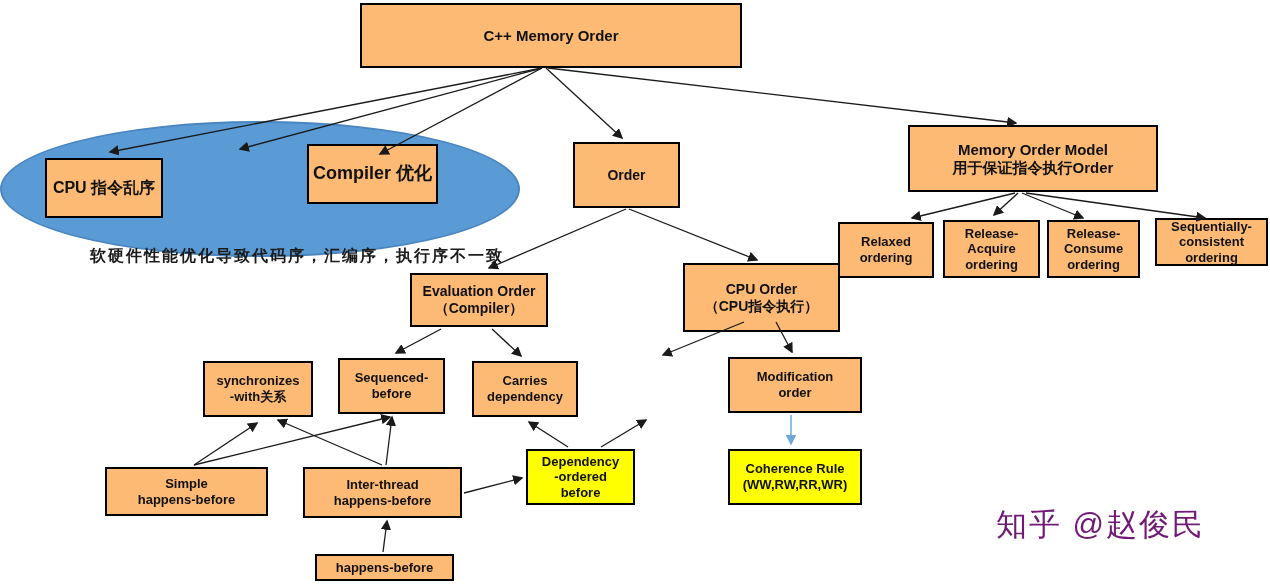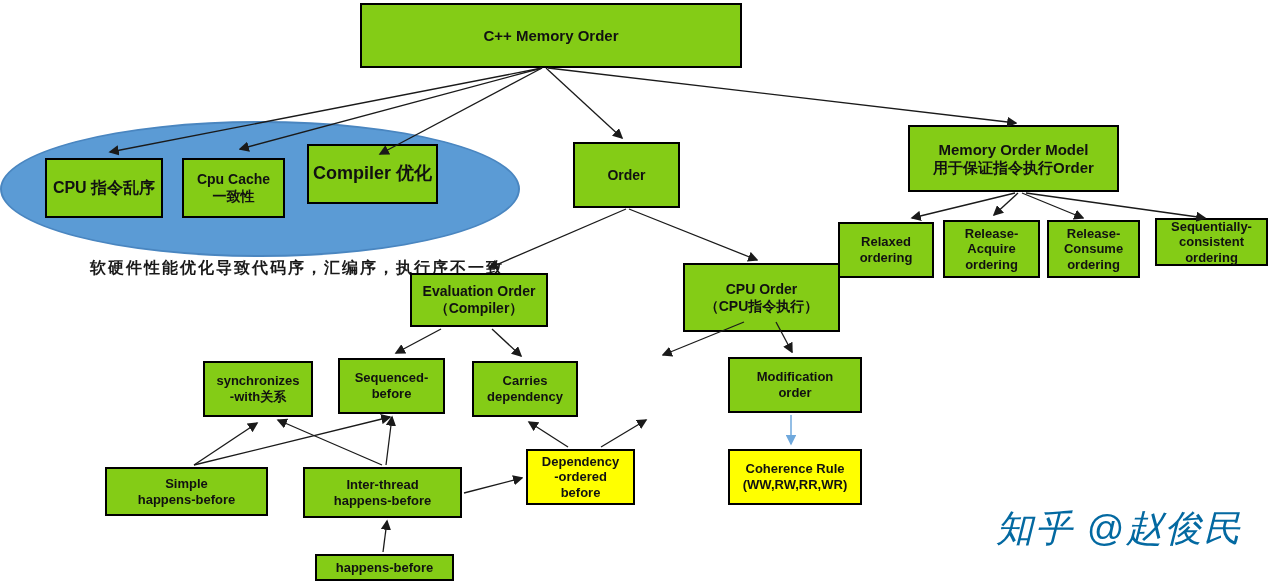--- a/index.html
+++ b/index.html
@@ -9,58 +9,55 @@
     font-family:"Liberation Sans", sans-serif;
   }
   .stage { position:absolute; left:0; top:0; width:1270px; height:585px; }
   .ellipse {
     position:absolute; left:0px; top:121px; width:520px; height:136px;
     background:#5b9bd5; border:2px solid #4a86c0; border-radius:50%;
     z-index:1;
   }
   .node {
     position:absolute; z-index:3;
-    background:#84cc16; border:2px solid #000000;
+    background:#fdba74; border:2px solid #000000;
     display:flex; align-items:center; justify-content:center;
     text-align:center; font-weight:bold; color:#111111;
     font-size:13px; line-height:1.2; white-space:pre-line;
   }
   .node.yellow { background:#ffff00; }
   .caption {
-    position:absolute; left:90px; top:258px; z-index:2;
+    position:absolute; left:90px; top:246px; z-index:2;
     font-weight:bold; font-size:16px; letter-spacing:2px; color:#1a1a1a;
     white-space:nowrap;
   }
   .watermark {
     position:absolute; left:996px; top:504px; z-index:5;
-    font-size:37px; color:#0369a1; letter-spacing:2px; white-space:nowrap;
+    font-size:31px; color:#701a75; letter-spacing:2px; white-space:nowrap;
     text-shadow:1px 1px 0 #ffffff;
-    font-style:italic;
   }
   svg.edges { position:absolute; left:0; top:0; z-index:4; pointer-events:none; }
 </style>
 </head>
 <body>
 
 <div class="stage">
 
   <div class="ellipse"></div>
 
   <div class="node" style="left:360px;top:3px;width:382px;height:65px;font-size:15px">C++ Memory Order</div>
 
   <div class="node" style="left:45px;top:158px;width:118px;height:60px;font-size:16px">CPU 指令乱序</div>
-  <div class="node" style="left:182px;top:158px;width:103px;height:60px;font-size:14px">Cpu Cache
-一致性</div>
   <div class="node" style="left:307px;top:144px;width:131px;height:60px;font-size:18px">Compiler 优化</div>
 
   <div class="caption">软硬件性能优化导致代码序，汇编序，执行序不一致</div>
 
   <div class="node" style="left:573px;top:142px;width:107px;height:66px;font-size:14px">Order</div>
 
-  <div class="node" style="left:908px;top:125px;width:211px;height:67px;font-size:15px">Memory Order Model
+  <div class="node" style="left:908px;top:125px;width:250px;height:67px;font-size:15px">Memory Order Model
 用于保证指令执行Order</div>
 
   <div class="node" style="left:838px;top:222px;width:96px;height:56px">Relaxed
 ordering</div>
   <div class="node" style="left:943px;top:220px;width:97px;height:58px">Release-
 Acquire
 ordering</div>
   <div class="node" style="left:1047px;top:220px;width:93px;height:58px">Release-
 Consume
 ordering</div>

